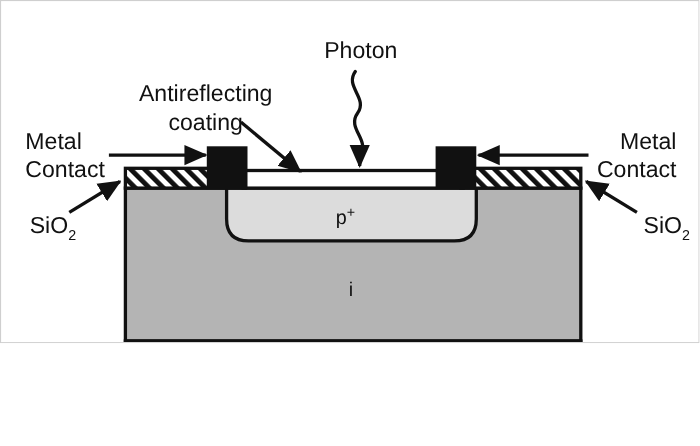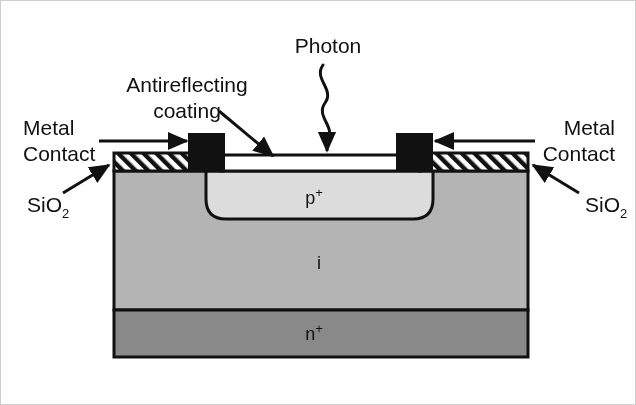--- a/index.html
+++ b/index.html
@@ -6,21 +6,21 @@
     margin: 0;
     padding: 0;
     background: #ffffff;
   }
   body {
     font-family: "Liberation Sans", sans-serif;
   }
   #figure-root {
     position: relative;
     width: 636px;
-    height: 405px;
+    height: 312px;
     background: #ffffff;
     box-sizing: border-box;
     border: 1px solid #cfcfcf;
     overflow: hidden;
   }
   #diagram-svg {
     position: absolute;
     left: 0;
     top: 0;
     width: 636px;

